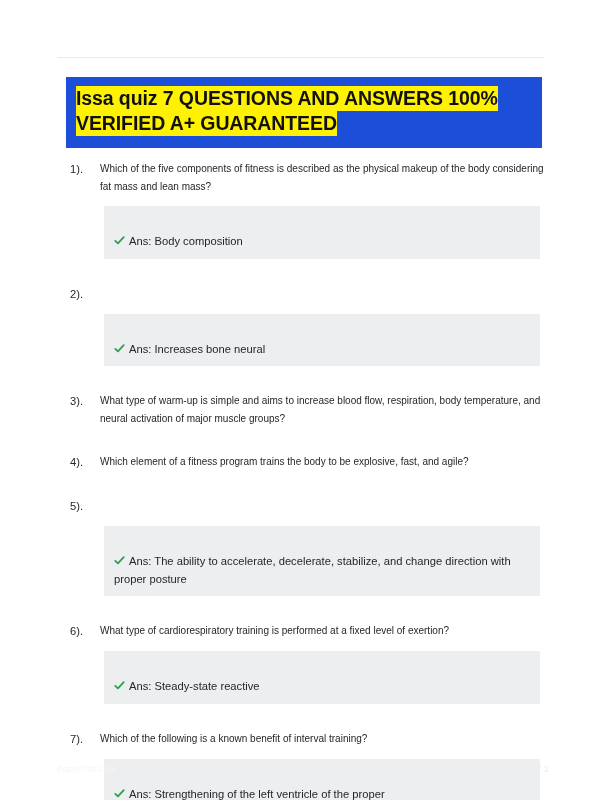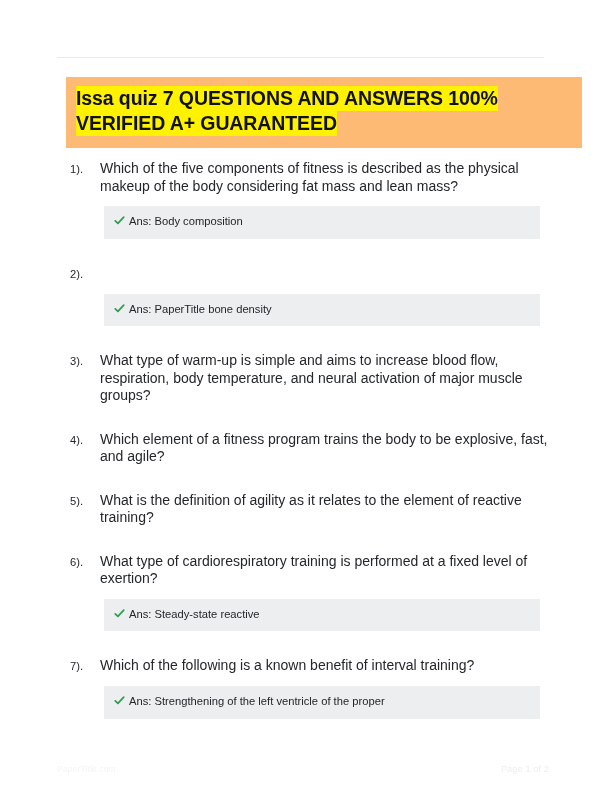--- a/index.html
+++ b/index.html
@@ -33,23 +33,23 @@
     width: 487px;
     height: 1px;
     background: #e9eaec;
   }
 
   
   .title-banner {
     position: absolute;
     left: 66px;
     top: 77px;
-    width: 516px;
+    width: 476px;
     padding: 9px 10px 12px 10px;
-    background: #fdba74;
+    background: #1d4ed8;
   }
 
   .title-text {
     font-size: 19.5px;
     line-height: 25px;
     font-weight: 700;
     color: #111111;
     letter-spacing: -0.1px;
     word-spacing: 0px;
   }
@@ -85,21 +85,21 @@
   .qnum {
     flex: 0 0 30px;
     font-size: 11.2px;
     line-height: 17px;
     color: #23272b;
     padding-top: 1px;
   }
 
   .qtext {
     flex: 1 1 auto;
-    font-size: 14px;
+    font-size: 10px;
     line-height: 17.5px;
     color: #23272b;
   }
 
   .answer-wrap {
     padding-left: 104px;
     padding-right: 66px;
     margin-top: 11px;
   }
 
@@ -107,20 +107,21 @@
     background: #eceef0;
     padding: 7px 11px 8px 10px;
     display: block;
   }
 
   .answer-line {
     display: block;
     font-size: 11.2px;
     line-height: 17.5px;
     color: #23272b;
+    margin-top: 20px;
   }
 
   .check-icon {
     display: inline-block;
     vertical-align: -1px;
     margin-right: 4px;
     width: 11px;
     height: 11px;
   }
 
@@ -180,21 +181,21 @@
       </div>
       <div class="q-gap"></div>
       <div class="qitem">
         <div class="qrow">
           <div class="qnum">2).</div>
         </div>
         <div class="answer-wrap">
           <div class="answer-box">
             <div class="answer-line"><svg class="check-icon" viewBox="0 0 14 14">
                 <path d="M1.6 7.4 L5 10.6 L12.4 2.6" fill="none" stroke="#2e9e4f" stroke-width="2.2" stroke-linecap="round" stroke-linejoin="round"></path>
-              </svg><span>Ans: PaperTitle bone density</span></div>
+              </svg><span>Ans: Increases bone neural</span></div>
           </div>
         </div>
       </div>
       <div class="q-gap"></div>
       <div class="qitem">
         <div class="qrow">
           <div class="qnum">3).</div>
           <div class="qtext">What type of warm-up is simple and aims to increase blood flow, respiration, body temperature, and neural activation of major muscle groups?</div>
         </div>
       </div>
@@ -202,21 +203,27 @@
       <div class="qitem">
         <div class="qrow">
           <div class="qnum">4).</div>
           <div class="qtext">Which element of a fitness program trains the body to be explosive, fast, and agile?</div>
         </div>
       </div>
       <div class="q-gap"></div>
       <div class="qitem">
         <div class="qrow">
           <div class="qnum">5).</div>
-          <div class="qtext">What is the definition of agility as it relates to the element of reactive training?</div>
+        </div>
+        <div class="answer-wrap">
+          <div class="answer-box">
+            <div class="answer-line"><svg class="check-icon" viewBox="0 0 14 14">
+                <path d="M1.6 7.4 L5 10.6 L12.4 2.6" fill="none" stroke="#2e9e4f" stroke-width="2.2" stroke-linecap="round" stroke-linejoin="round"></path>
+              </svg><span>Ans: The ability to accelerate, decelerate, stabilize, and change direction with proper posture</span></div>
+          </div>
         </div>
       </div>
       <div class="q-gap"></div>
       <div class="qitem">
         <div class="qrow">
           <div class="qnum">6).</div>
           <div class="qtext">What type of cardiorespiratory training is performed at a fixed level of exertion?</div>
         </div>
         <div class="answer-wrap">
           <div class="answer-box">

